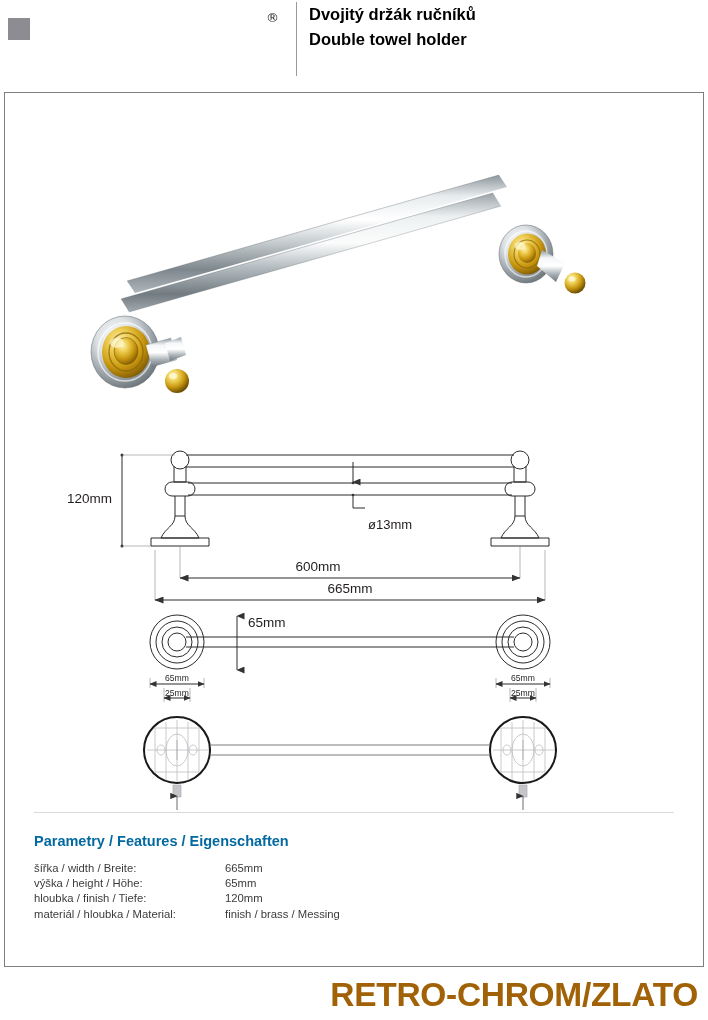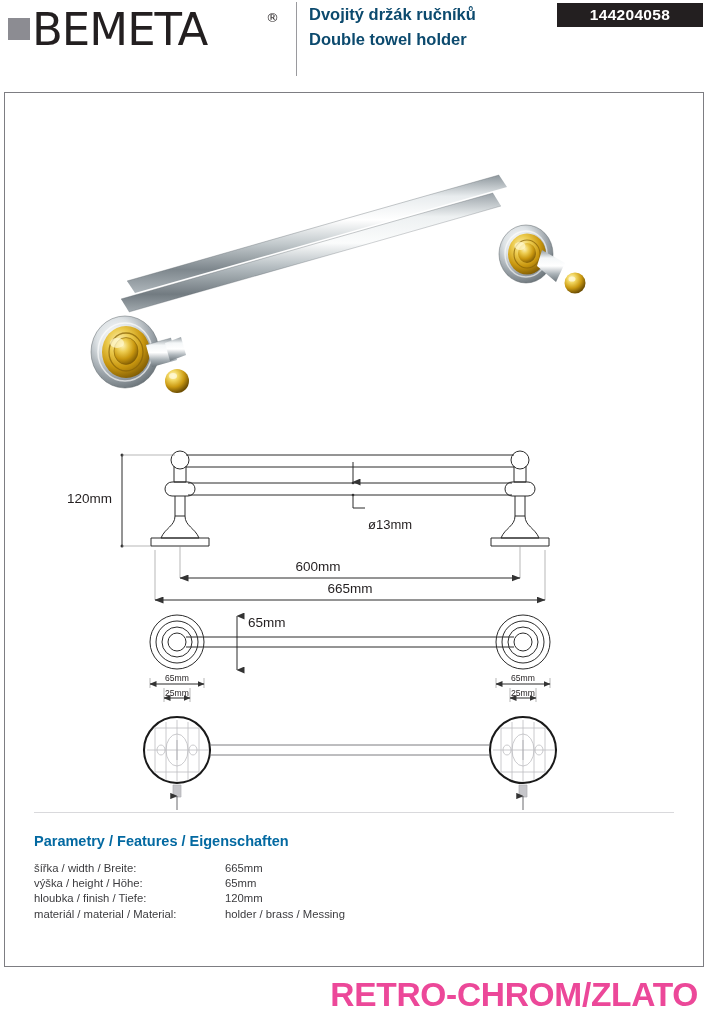--- a/index.html
+++ b/index.html
@@ -60,21 +60,21 @@
   #titles {
     position: absolute;
     left: 309px; top: 2px;
     width: 250px;
   }
   .title-line {
     font-size: 16.5px;
     font-weight: bold;
     line-height: 24.5px;
     white-space: nowrap;
-    color: #0c4a6e;
+    color: #000000;
   }
   #code-badge {
     position: absolute;
     left: 557px; top: 3px;
     width: 146px; height: 24px;
     background: #231f20;
     color: #ffffff;
     font-size: 15.5px;
     font-weight: bold;
     letter-spacing: 0.3px;
@@ -147,47 +147,45 @@
     left: 191px; top: 0;
   }
 
   
   #footer-title {
     position: absolute;
     right: 10px; bottom: 6px;
     font-size: 33.5px;
     font-weight: bold;
     letter-spacing: -0.3px;
-    color: #ec4899;
+    color: #a16207;
     white-space: nowrap;
     text-align: right;
     margin-top: 39px;
   }
 
   svg { display: block; }
 </style>
 </head>
 <body>
 
 <div id="header">
 
   <div id="logo-block">
     <div id="logo-square"></div>
-    <div id="logo-wordmark">BEMETA</div>
     <div id="logo-reg">®</div>
   </div>
 
   <div id="header-divider"></div>
 
   <div id="titles">
     <div class="title-line">Dvojitý držák ručníků</div>
     <div class="title-line">Double towel holder</div>
   </div>
 
-  <div id="code-badge">144204058</div>
 </div>
 
 <div id="content-frame"></div>
 
 <div id="photo-area">
   <svg width="698" height="300" viewBox="0 0 698 300">
     <defs>
       <linearGradient id="chromeRod" x1="0" y1="0" x2="0" y2="1">
         <stop offset="0%" stop-color="#8d969c"></stop>
         <stop offset="18%" stop-color="#e8ecee"></stop>
@@ -466,19 +464,19 @@
     </div>
     <div class="param-row">
       <span class="param-label">výška / height / Höhe:</span>
       <span class="param-value">65mm</span>
     </div>
     <div class="param-row">
       <span class="param-label">hloubka / finish / Tiefe:</span>
       <span class="param-value">120mm</span>
     </div>
     <div class="param-row">
-      <span class="param-label">materiál / material / Material:</span>
-      <span class="param-value">holder / brass / Messing</span>
+      <span class="param-label">materiál / hloubka / Material:</span>
+      <span class="param-value">finish / brass / Messing</span>
     </div>
   </div>
 </div>
 
 <div id="footer-title">RETRO-CHROM/ZLATO</div>
 
 </body></html>

